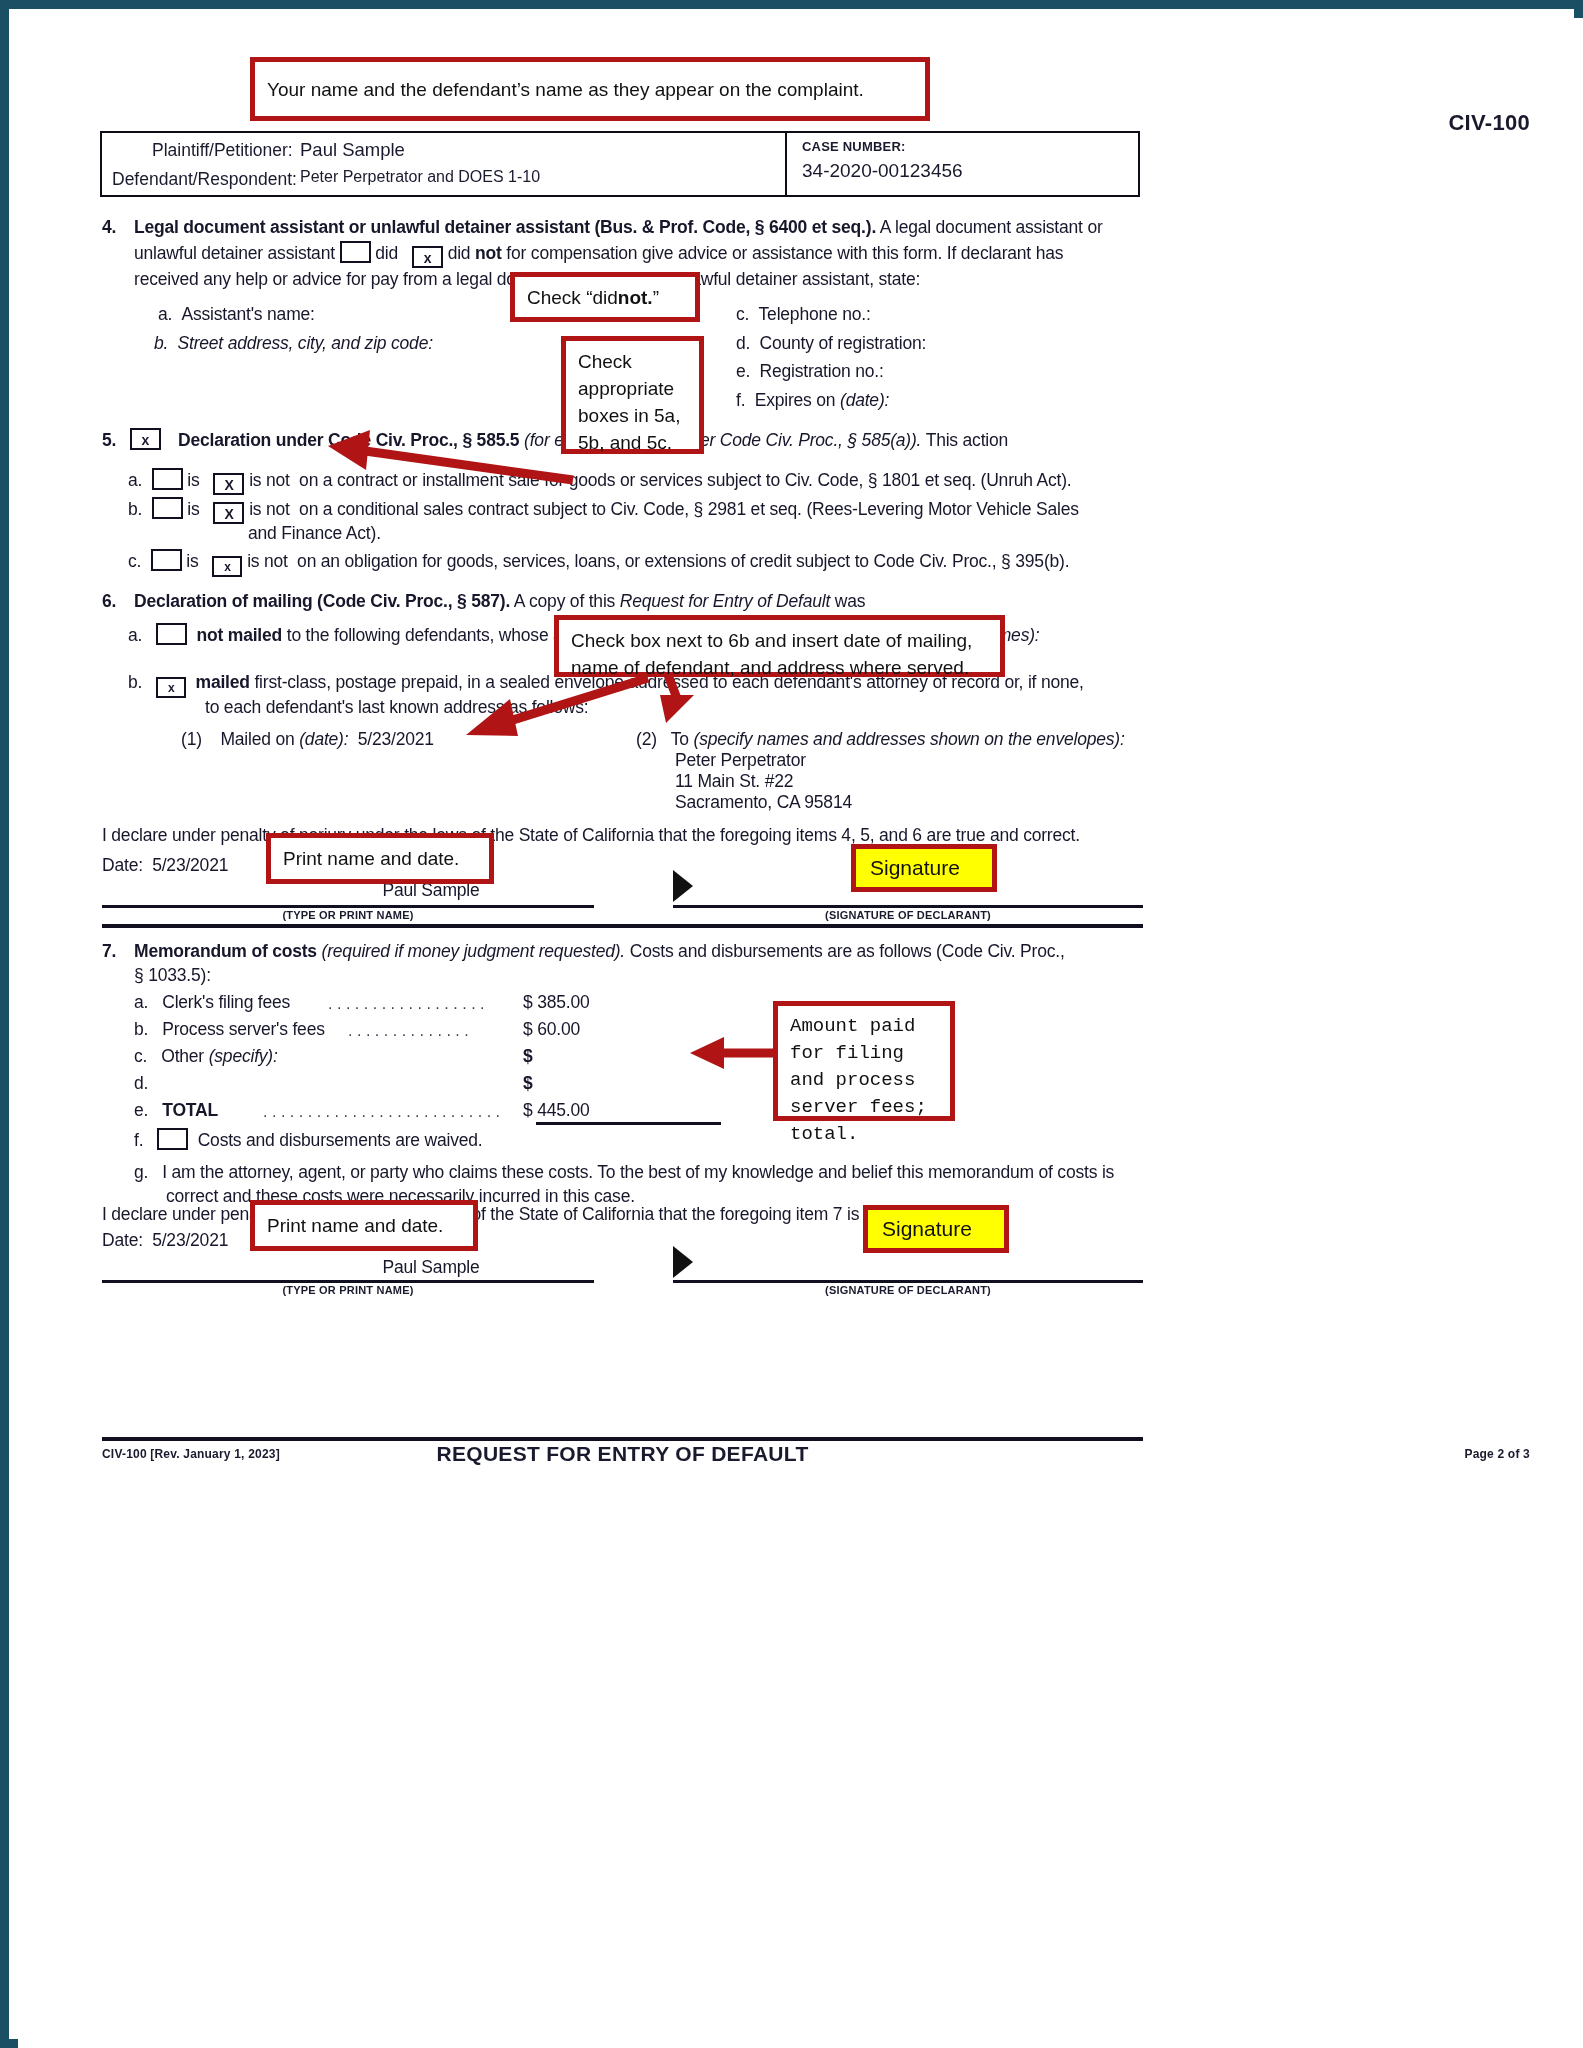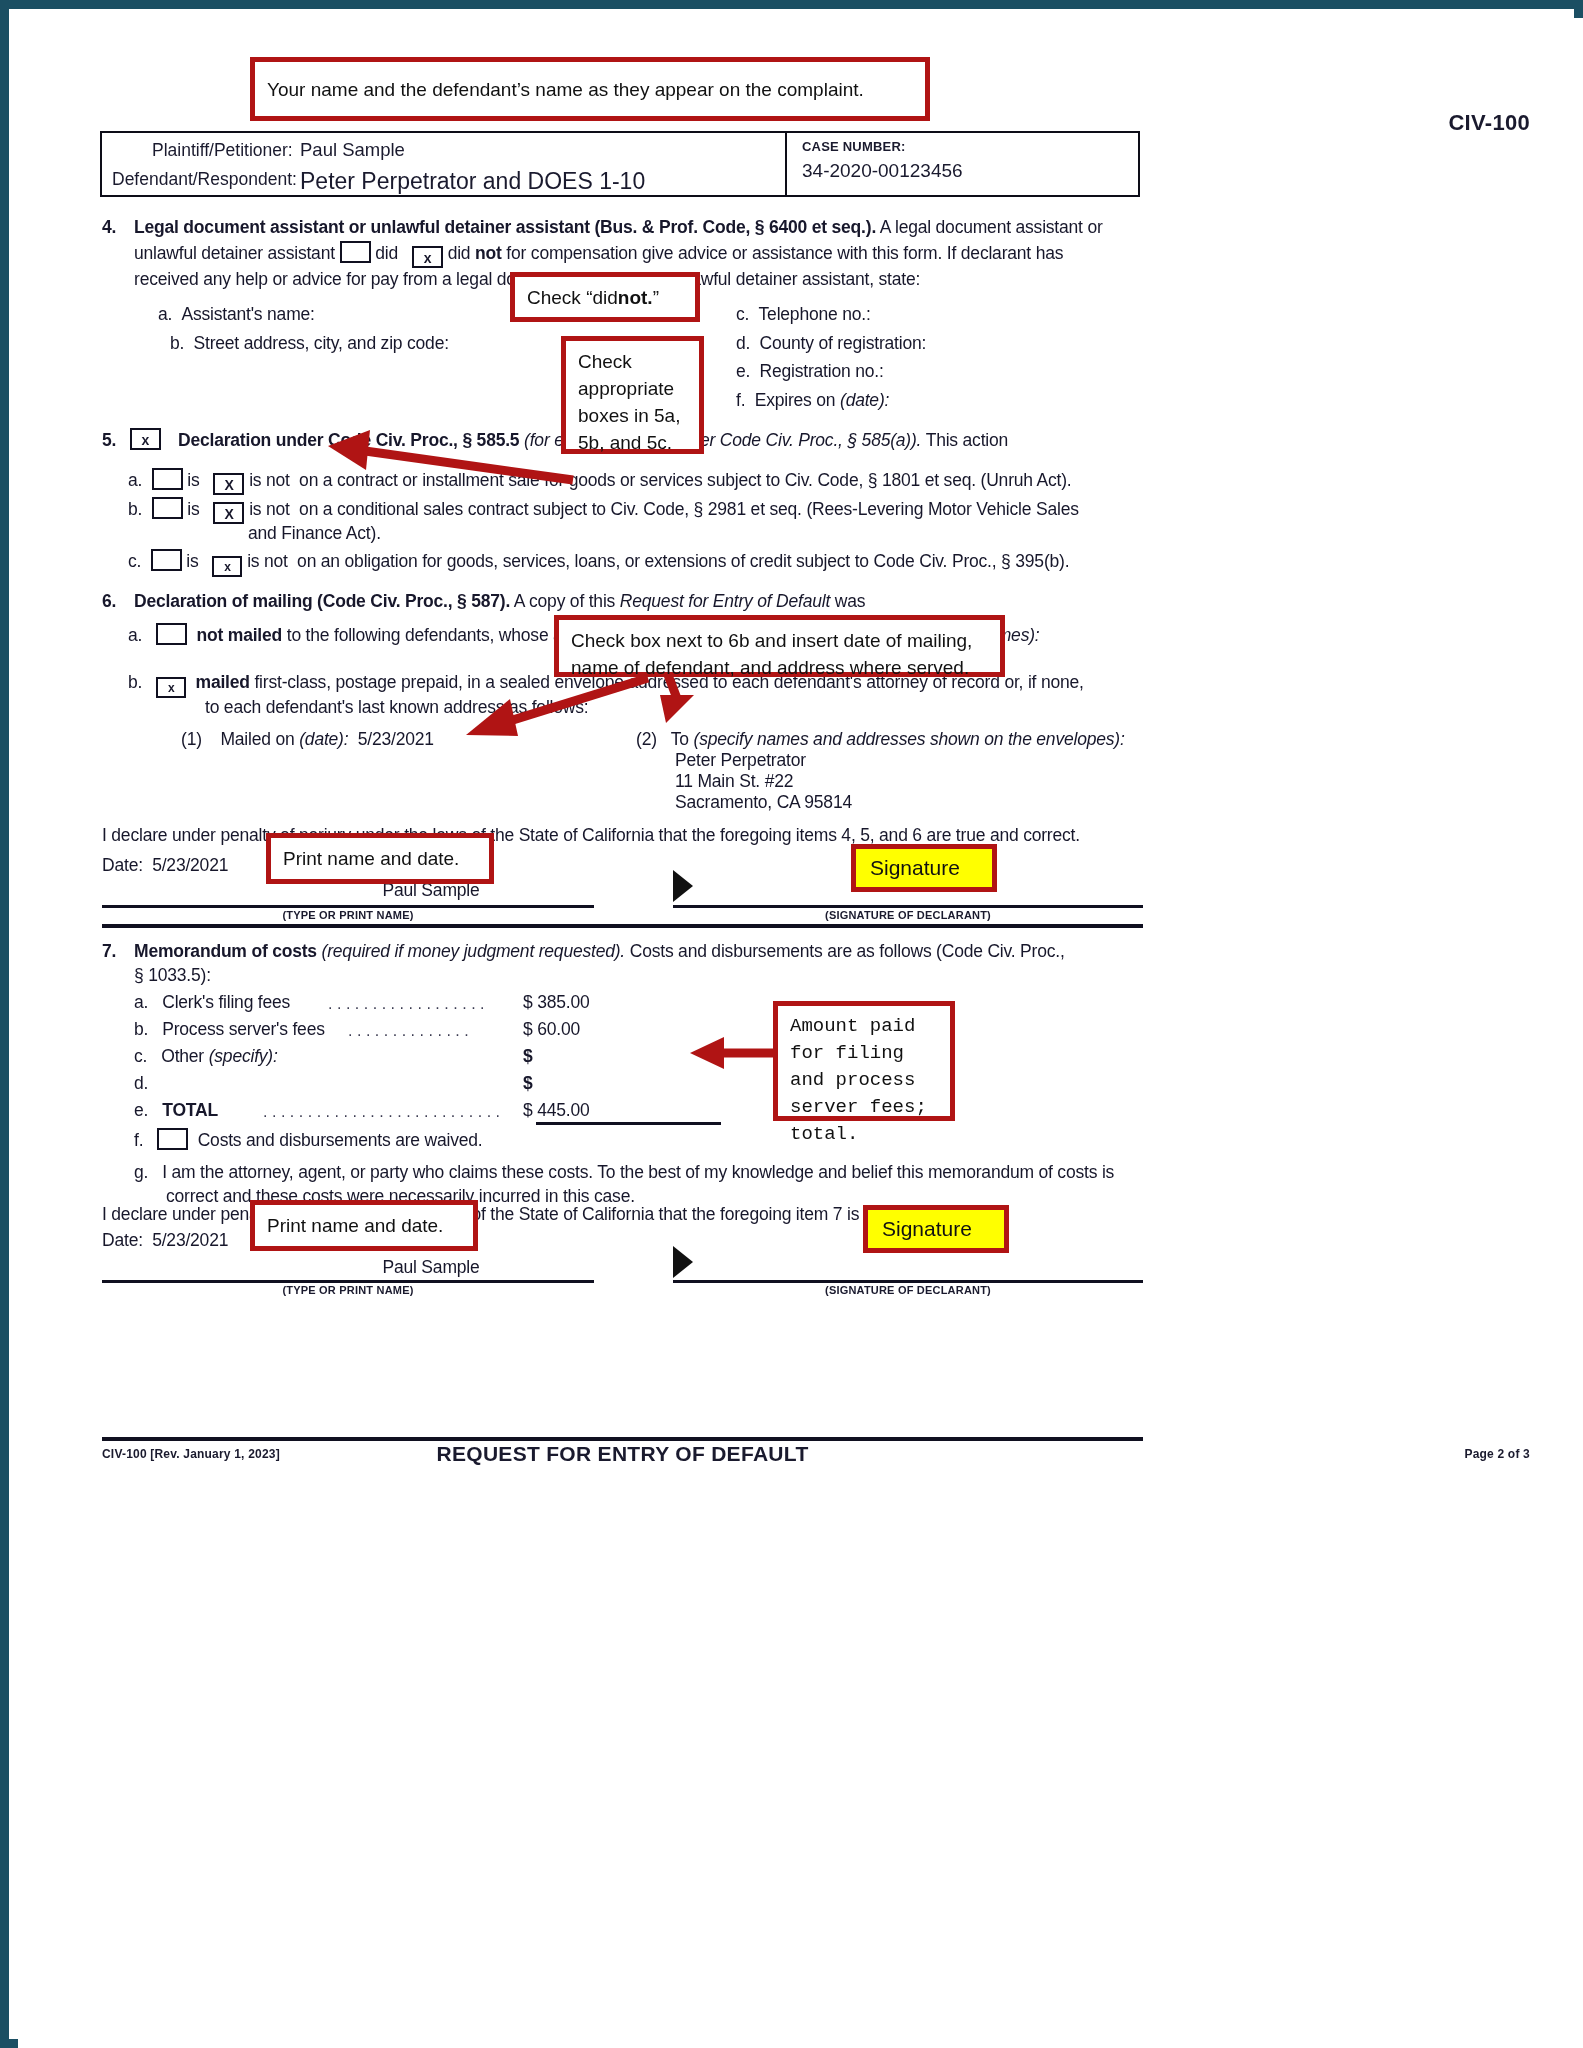--- a/index.html
+++ b/index.html
@@ -77,21 +77,21 @@
 
   <div class="abs" style="right:53px;top:92px;font-size:22px;font-weight:bold;letter-spacing:0.3px;">CIV-100</div>
 
   <div class="hdrtable" style="left:82px;top:113px;width:1040px;height:66px;">
     <div class="hdr-div" style="left:683px;"></div>
 
     <div class="abs" style="left:50px;top:7px;font-size:17.5px;">Plaintiff/Petitioner:</div>
     <div class="abs" style="left:198px;top:6px;font-size:18.5px;">Paul Sample</div>
 
     <div class="abs" style="left:10px;top:36px;font-size:17.5px;">Defendant/Respondent:</div>
-    <div class="abs" style="left:198px;top:35px;font-size:23px;">Peter Perpetrator and DOES 1-10</div>
+    <div class="abs" style="left:198px;top:35px;font-size:16px;">Peter Perpetrator and DOES 1-10</div>
 
     <div class="abs" style="left:700px;top:6px;font-size:13px;font-weight:bold;letter-spacing:0.2px;">CASE NUMBER:</div>
     <div class="abs" style="left:700px;top:27px;font-size:19px;">34-2020-00123456</div>
   </div>
 
   <div class="abs formtext" style="left:84px;top:198px;font-weight:bold;">4.</div>
 
   <div class="abs formtext" style="left:116px;top:198px;width:1010px;">
     <span class="b">Legal document assistant or unlawful detainer assistant (Bus. &amp; Prof. Code, § 6400 et seq.).</span>
     <span>A legal document assistant or</span>
@@ -109,21 +109,21 @@
   </div>
 
   <div class="abs formtext" style="left:116px;top:250px;width:1010px;">
     <span>received any help or advice for pay from a legal document assistant or unlawful detainer assistant, state:</span>
   </div>
 
   <div class="abs formtext" style="left:140px;top:285px;">
     <span>a.</span>
     &nbsp;<span>Assistant's name:</span>
   </div>
-  <div class="abs formtext" style="left:152px;top:314px;">
+  <div class="abs formtext" style="left:136px;top:314px;font-style:italic;">
     <span>b.</span>
     &nbsp;<span>Street address, city, and zip code:</span>
   </div>
 
   <div class="abs formtext" style="left:718px;top:285px;">
     <span>c.</span>
     &nbsp;<span>Telephone no.:</span>
   </div>
   <div class="abs formtext" style="left:718px;top:314px;">
     <span>d.</span>

